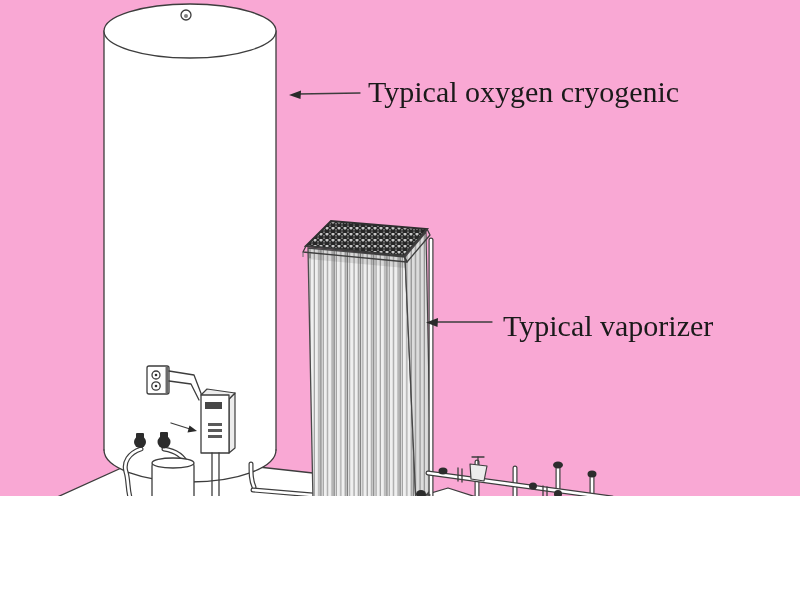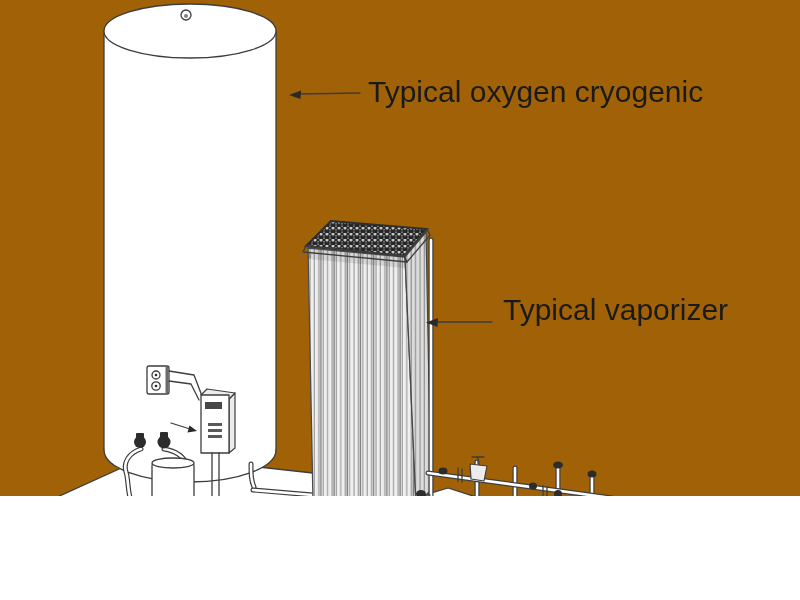--- a/index.html
+++ b/index.html
@@ -1,17 +1,17 @@
 <!DOCTYPE html>
 <html><head>
 <meta charset="utf-8">
 <style>
   html,body{margin:0;padding:0;background:#fff;}
-  .stage{position:relative;width:800px;height:496px;background:#a16207;overflow:hidden;
-         font-family:Liberation Sans, sans-serif;}
+  .stage{position:relative;width:800px;height:496px;background:#f9a8d4;overflow:hidden;
+         font-family:Liberation Serif, serif;}
   .stage svg{position:absolute;left:0;top:0;}
   .label{position:absolute;color:#1a1a1a;font-size:30px;line-height:39px;white-space:nowrap;}
   
   .ln{stroke:#3d3d3d;stroke-width:1.3;fill:none;stroke-linecap:round;stroke-linejoin:round;}
   .thin{stroke:#6b6b6b;stroke-width:1;fill:none;}
   .fw{fill:#ffffff;stroke:#3d3d3d;stroke-width:1.3;stroke-linejoin:round;}
   .fg{fill:#ececec;stroke:#3d3d3d;stroke-width:1.2;stroke-linejoin:round;}
   .dk{fill:#2c2c2c;stroke:none;}
   .po{fill:none;stroke:#3d3d3d;stroke-width:5;stroke-linecap:round;stroke-linejoin:round;}
   .pi{fill:none;stroke:#ffffff;stroke-width:2.6;stroke-linecap:round;stroke-linejoin:round;}
@@ -212,15 +212,15 @@
   <g>
     <line class="ln" x1="434" y1="322" x2="492" y2="322" stroke-width="1.5"></line>
     <polygon class="ah" points="426,322.5 438,318 437.5,327"></polygon>
   </g>
 </svg>
 
 <div class="label" style="left:368px;top:72px;">
   <div>Typical oxygen cryogenic</div>
 </div>
 
-<div class="label" style="left:503px;top:290px;">Typical vaporizer</div>
+<div class="label" style="left:503px;top:306px;">Typical vaporizer</div>
 
 </div>
 
 </body></html>

